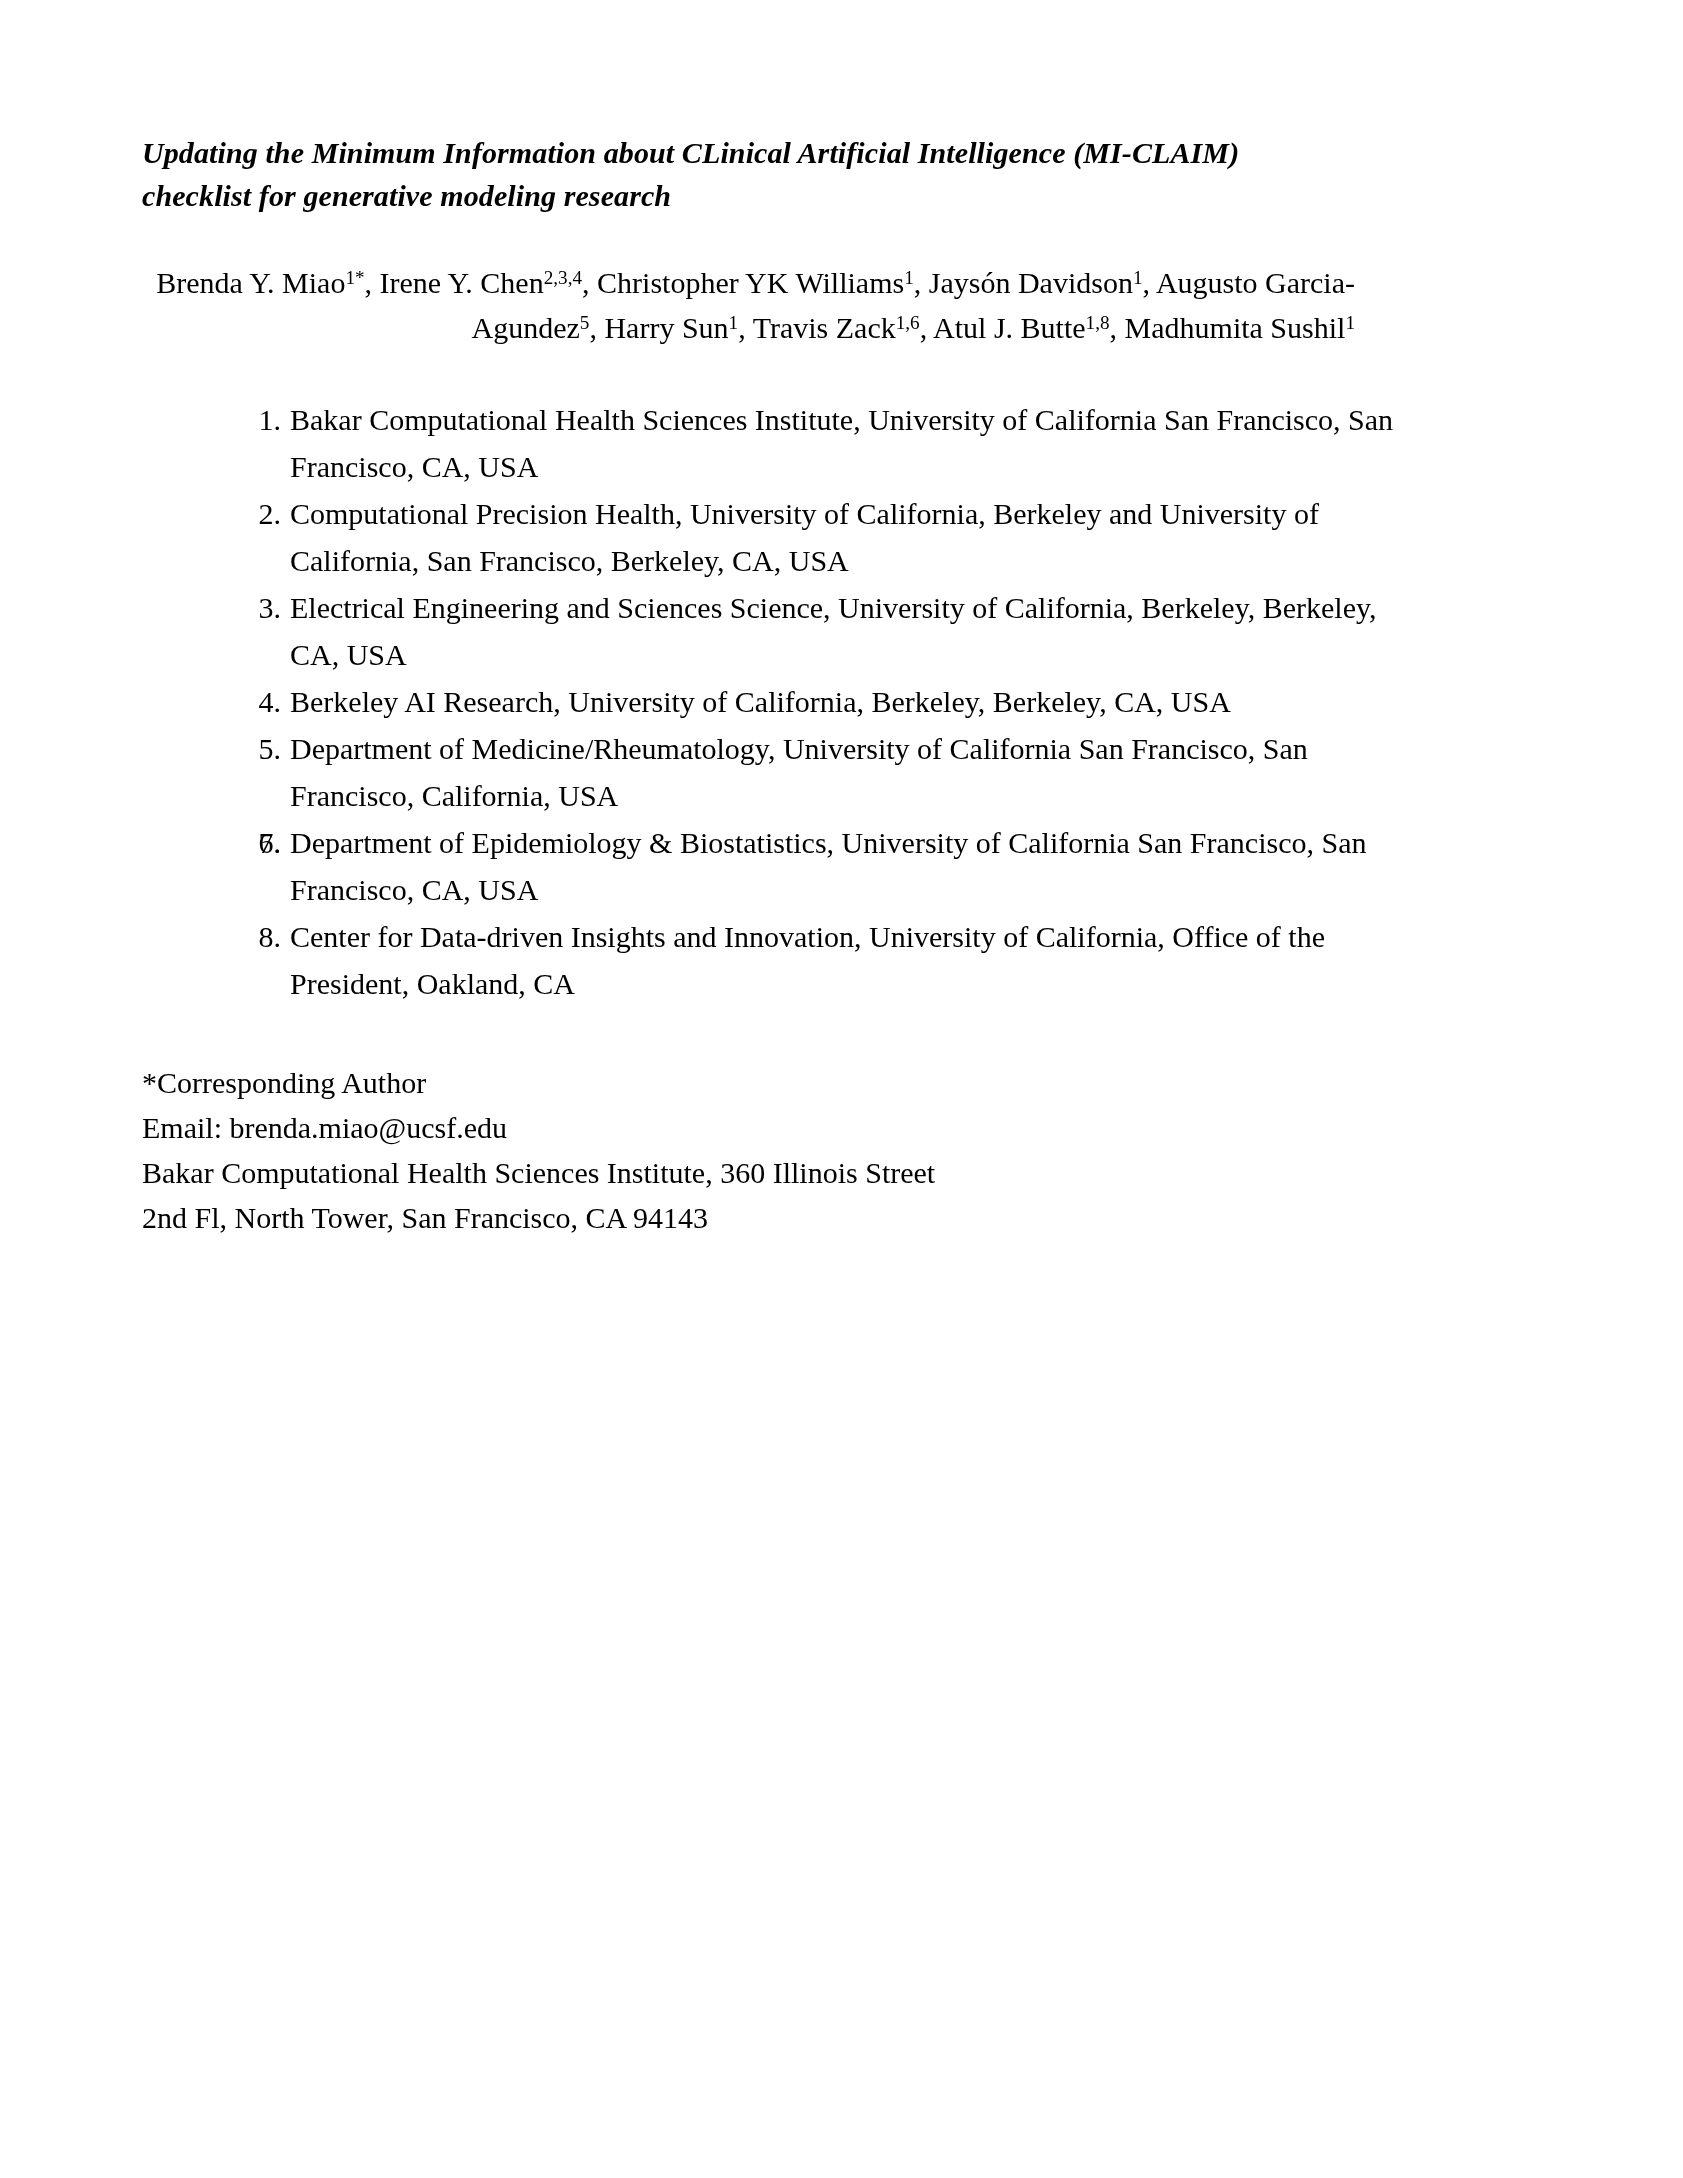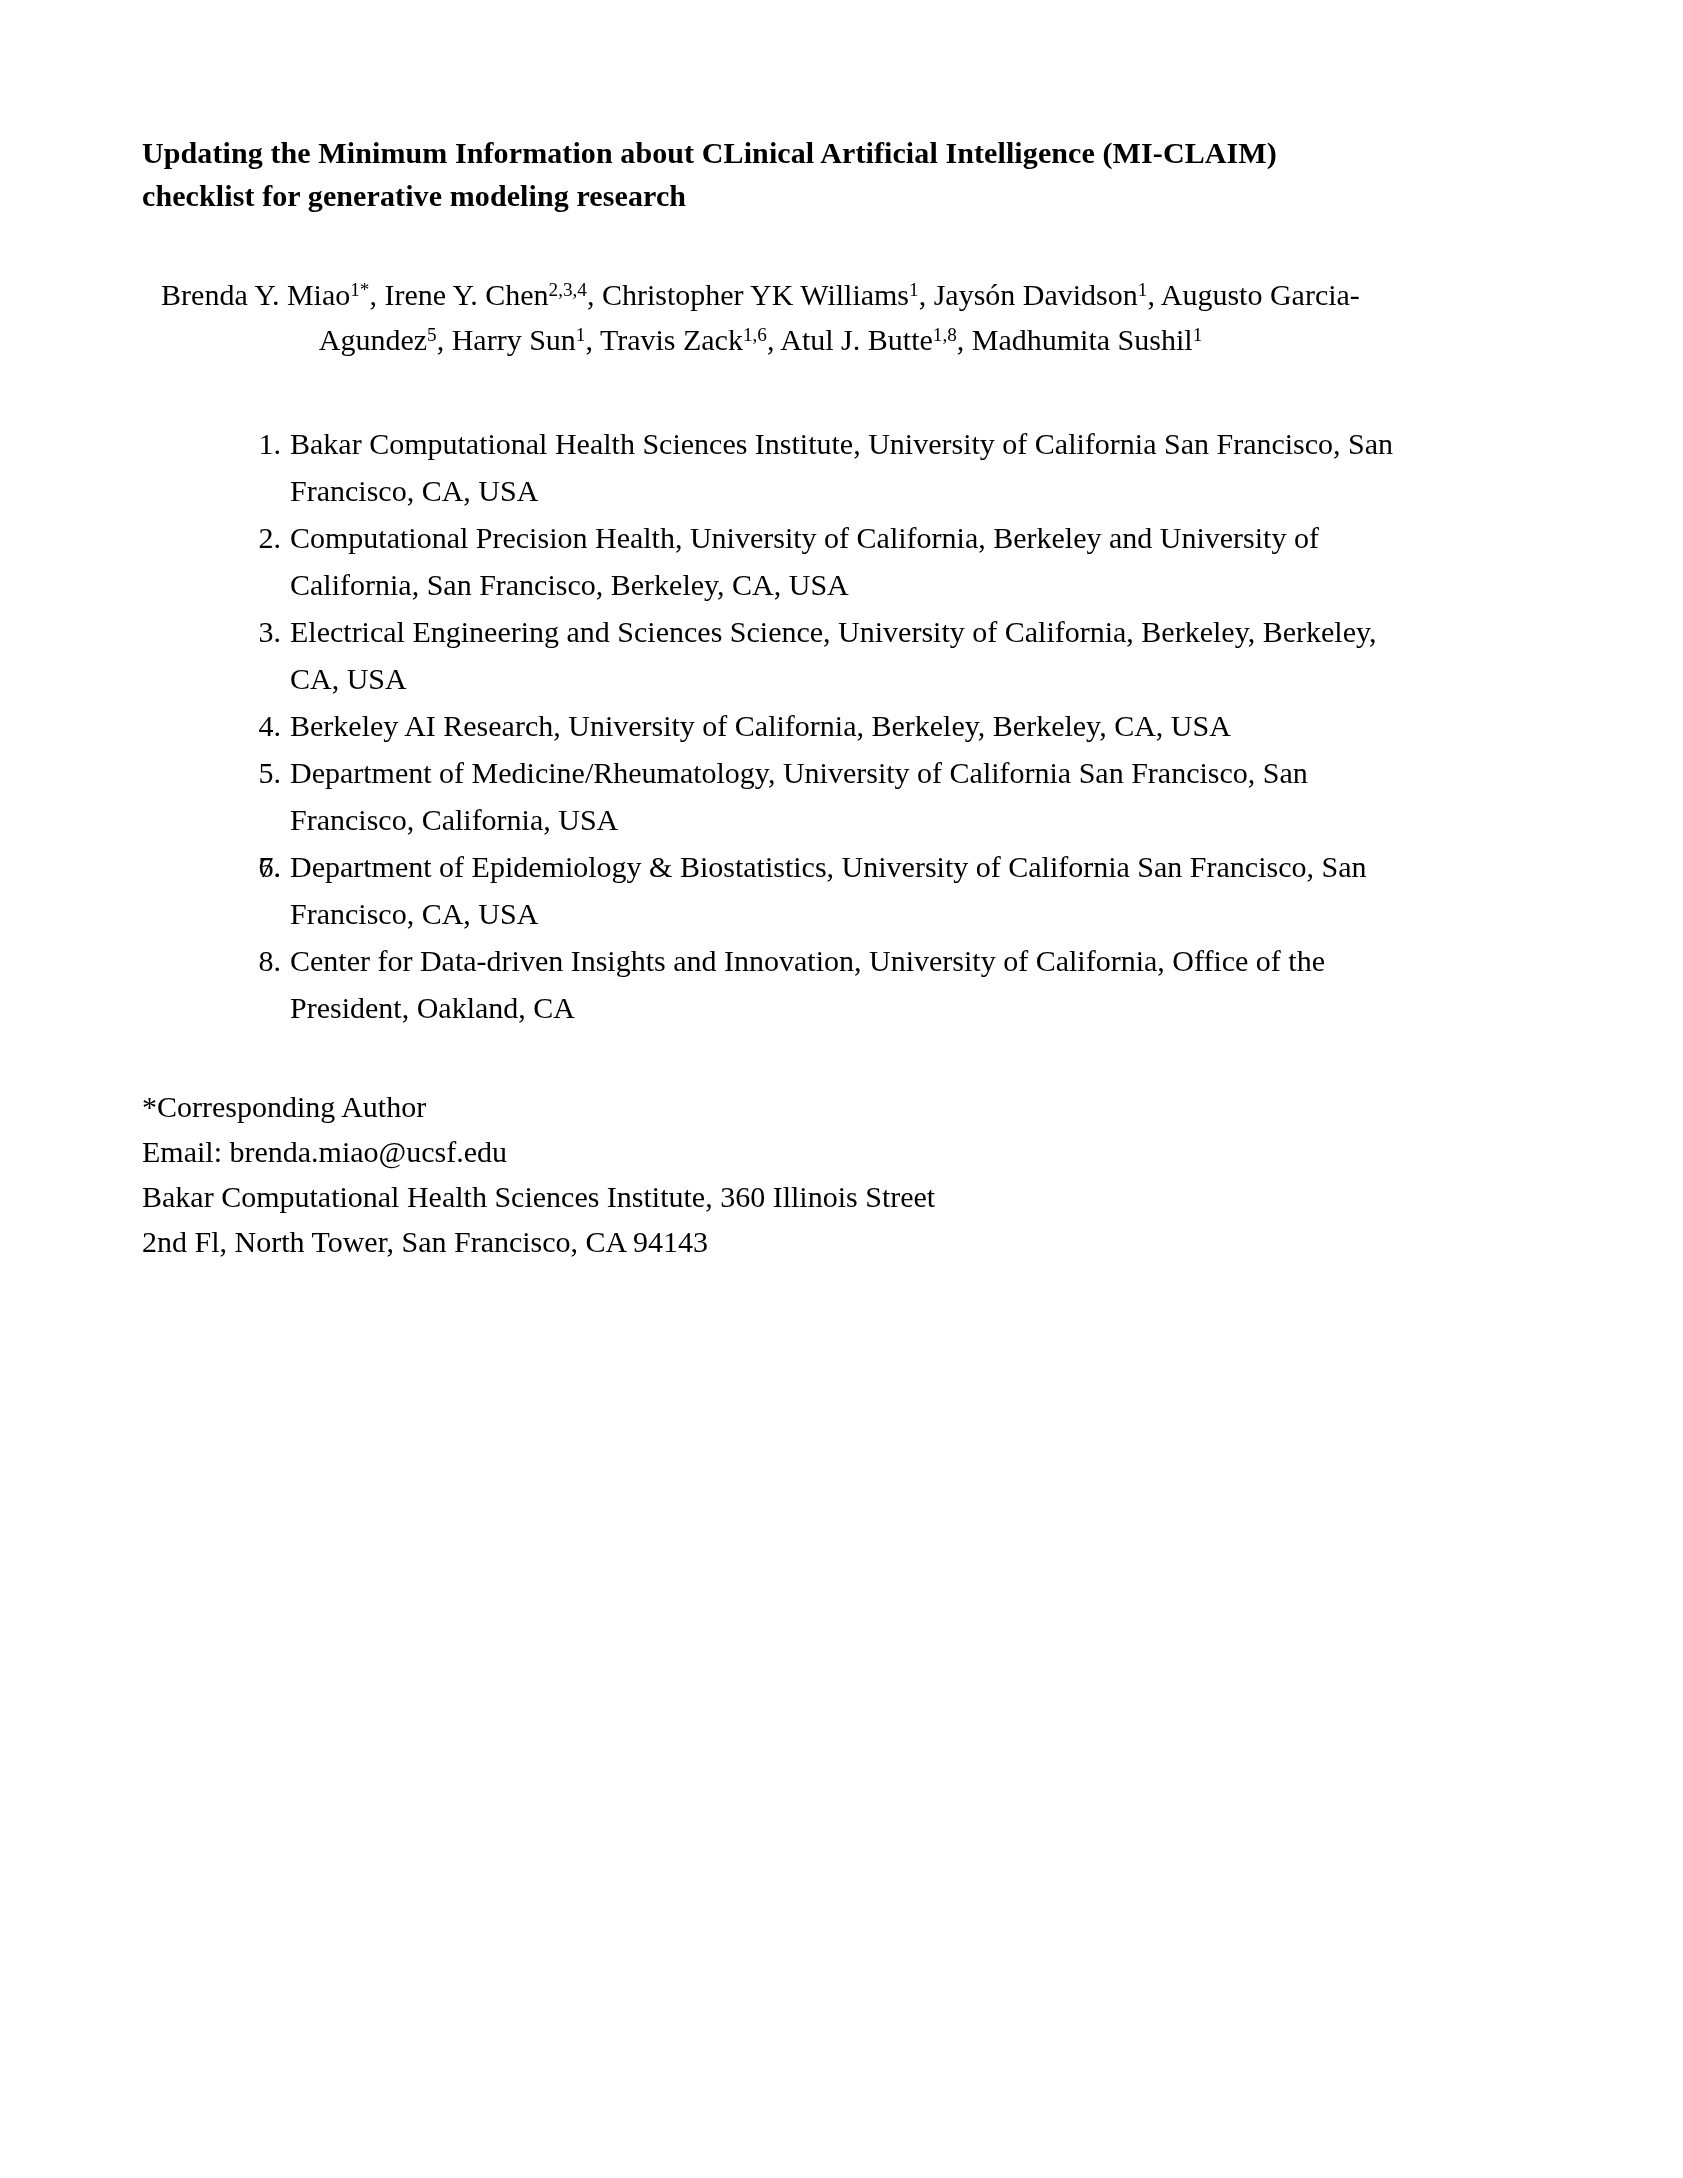--- a/index.html
+++ b/index.html
@@ -34,33 +34,34 @@
   }
 
   .doc-title {
     font-size: 30px;
     font-weight: bold;
     line-height: 43px;
     letter-spacing: 0.1px;
     margin: 0;
     width: 1203px;
     text-align: left;
+    font-style: italic;
   }
 
   .blank-line {
     height: 43px;
   }
 
   .authors {
     font-size: 30px;
     font-weight: normal;
     line-height: 45px;
-    margin: 12px;
+    margin: 0;
     width: 1213px;
-    text-align: center;
+    text-align: right;
   }
 
   .authors sup,
   .sup {
     font-size: 0.64em;
     line-height: 0;
     position: relative;
     top: -0.47em;
     vertical-align: baseline;
   }

